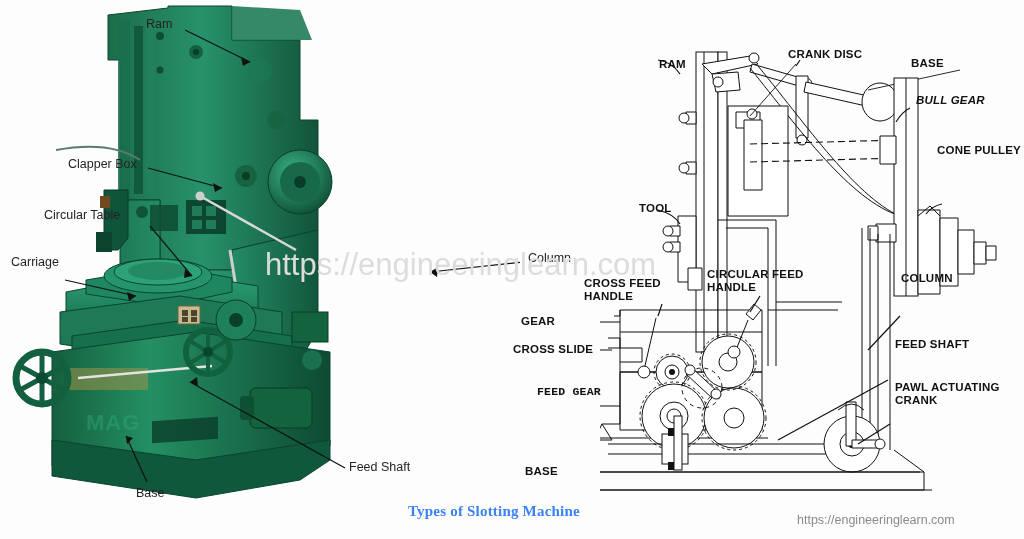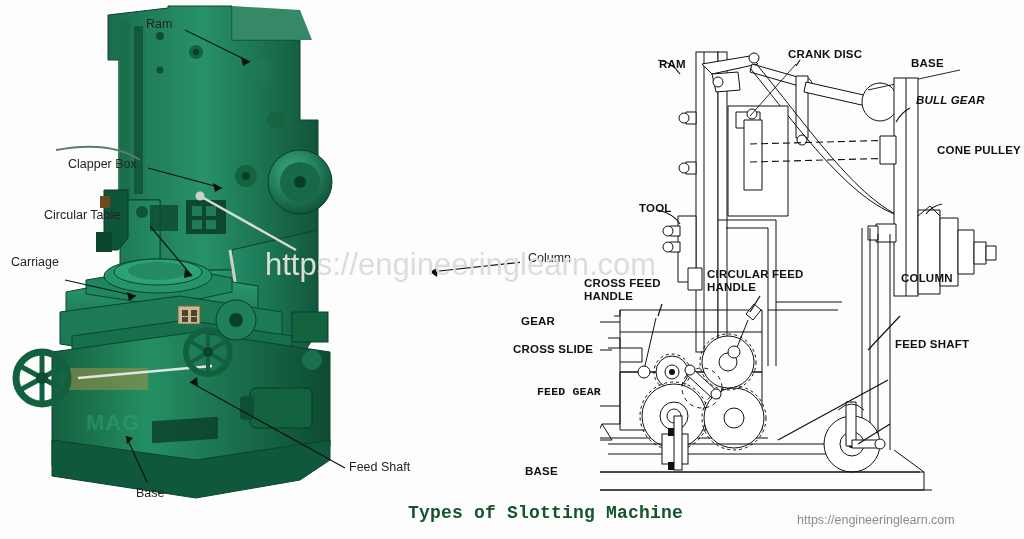--- a/index.html
+++ b/index.html
@@ -14,22 +14,22 @@
     z-index:40;pointer-events:none;font-weight:400;
   }
 
   
   .lbl{position:absolute;white-space:nowrap;color:#1a1a1a;z-index:30;}
   .lbl-photo{font-family:"Liberation Sans",sans-serif;font-size:12.5px;font-weight:400;color:#232323;}
   .lbl-diag{font-family:"Liberation Sans",sans-serif;font-size:11.5px;font-weight:bold;color:#111;letter-spacing:.2px;line-height:13px;}
 
   .title{
     position:absolute;left:408px;top:503px;
-    font-family:Liberation Mono, monospace;
-    font-size:18px;font-weight:bold;color:#14532d;letter-spacing:.2px;white-space:nowrap;z-index:50;
+    font-family:Liberation Serif, serif;
+    font-size:15px;font-weight:bold;color:#3b82f6;letter-spacing:.2px;white-space:nowrap;z-index:50;
   }
   .siteurl{
     position:absolute;left:797px;top:513px;
     font-family:"Liberation Sans",sans-serif;font-size:12.5px;color:#8a8a8a;white-space:nowrap;z-index:50;
   }
 
   svg{display:block;}
   .ln{stroke:#111;stroke-width:1;fill:none;}
   .thin{stroke:#111;stroke-width:0.9;fill:none;}
   .dash{stroke:#111;stroke-width:1.1;fill:none;stroke-dasharray:7 4;}
@@ -357,19 +357,23 @@
   </div>
   <div class="lbl lbl-diag" style="left:707px;top:268px;">
     <div>CIRCULAR FEED</div>
     <div>HANDLE</div>
   </div>
 
   <div class="lbl lbl-diag" style="left:521px;top:315px;">GEAR</div>
   <div class="lbl lbl-diag" style="left:513px;top:343px;">CROSS SLIDE</div>
   <div class="lbl lbl-diag" style="left:537px;top:385px;font-family:Liberation Mono, monospace;">FEED GEAR</div>
   <div class="lbl lbl-diag" style="left:895px;top:338px;">FEED SHAFT</div>
+  <div class="lbl lbl-diag" style="left:895px;top:381px;">
+    <div>PAWL ACTUATING</div>
+    <div>CRANK</div>
+  </div>
   <div class="lbl lbl-diag" style="left:525px;top:465px;">BASE</div>
 
   <div class="watermark">https://engineeringlearn.com</div>
   <div class="title">Types of Slotting Machine</div>
   <div class="siteurl">https://engineeringlearn.com</div>
 
 </div>
 
 </body></html>

